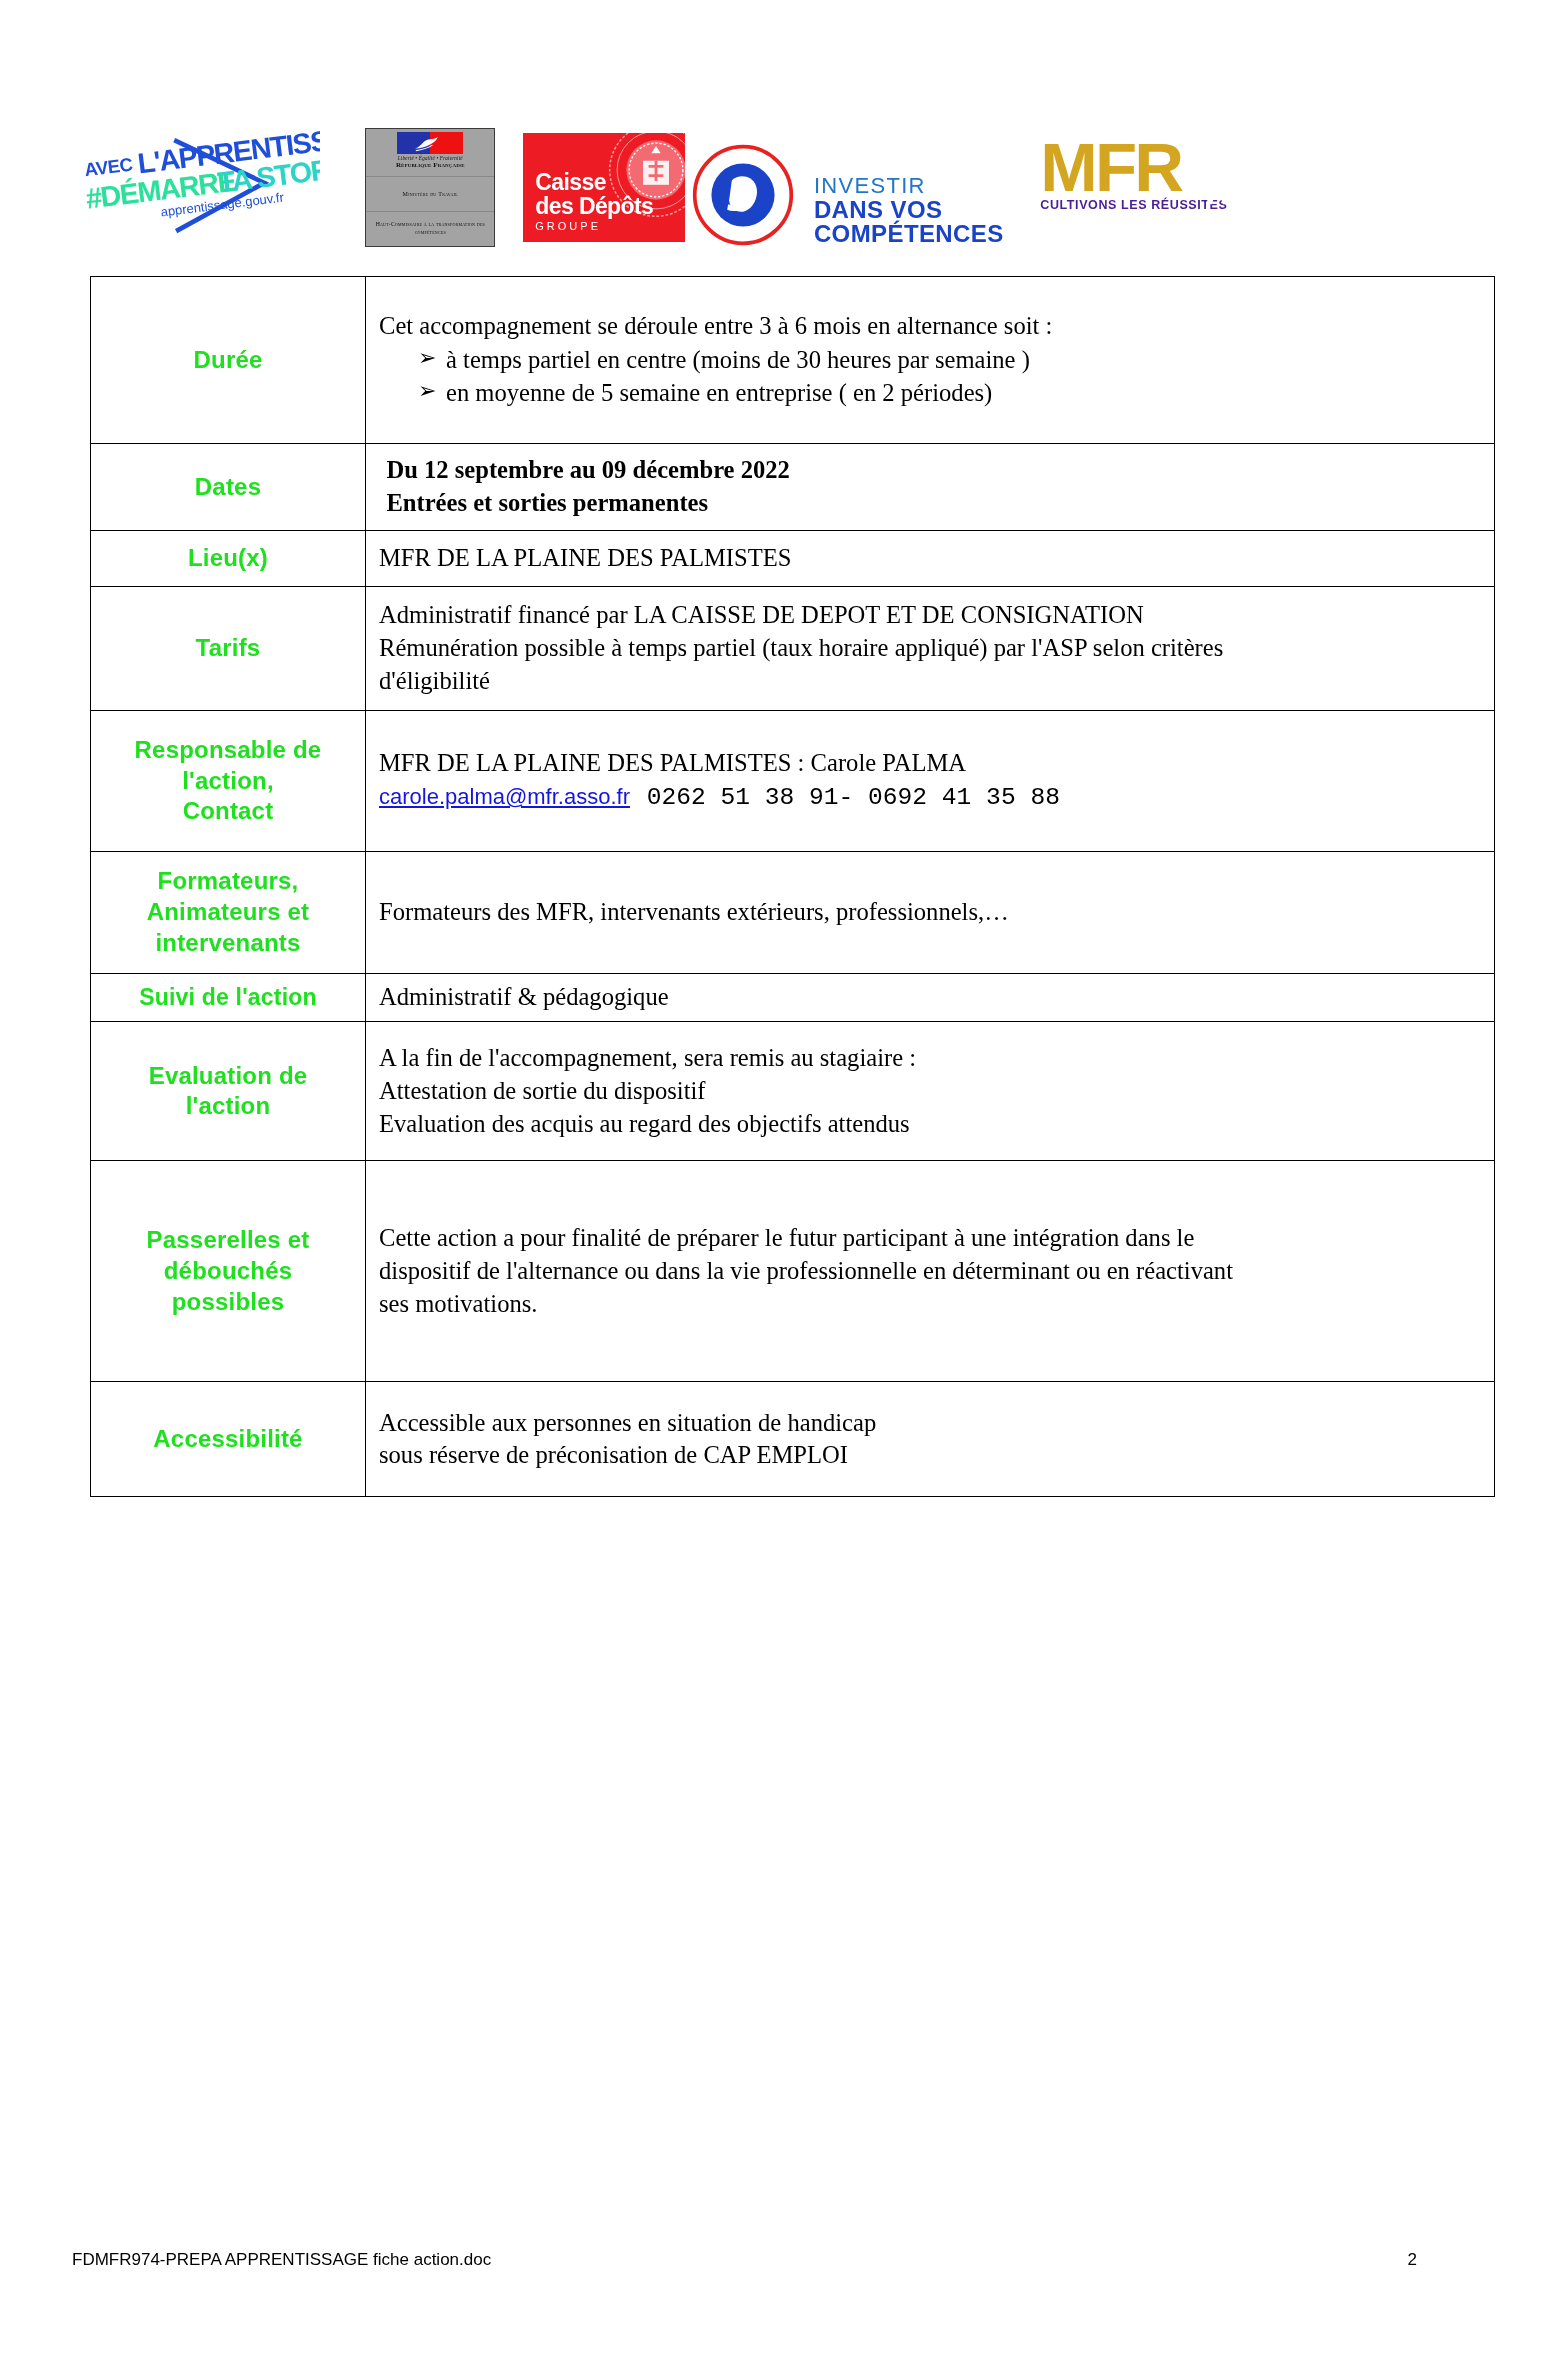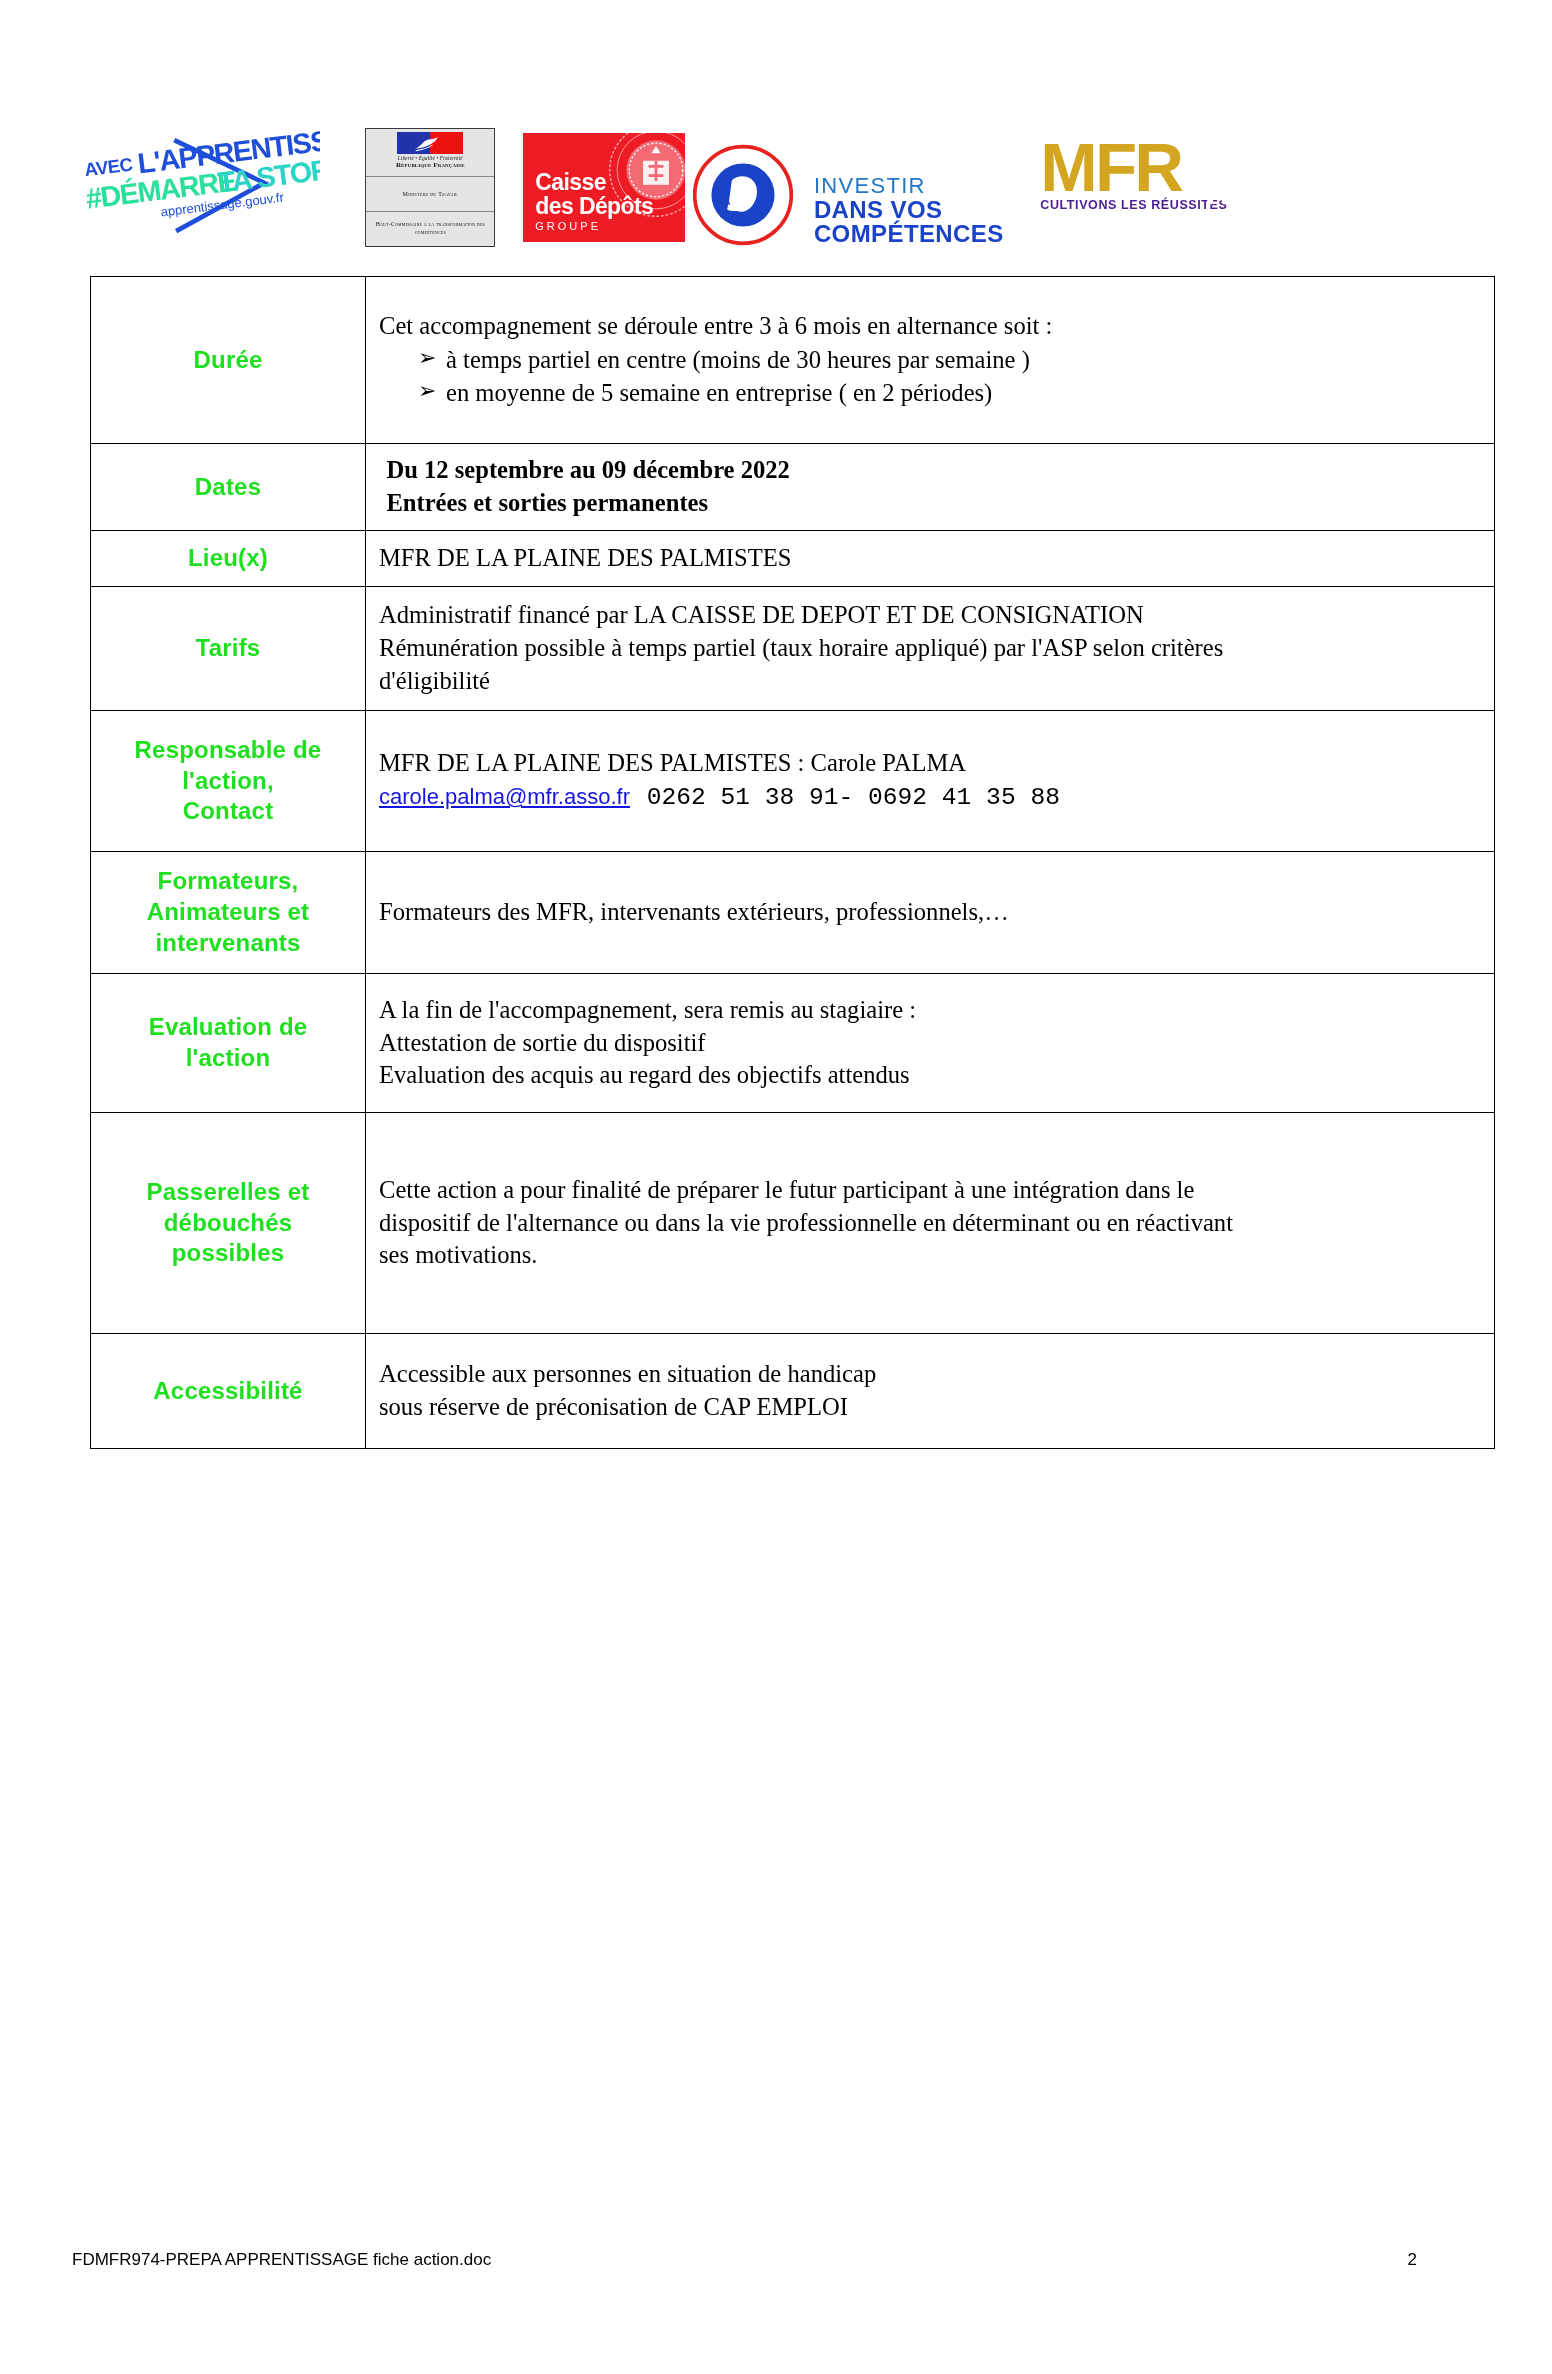--- a/index.html
+++ b/index.html
@@ -46,21 +46,21 @@
   }
   .logo-apprentissage svg { display:block; }
 
   
   .logo-rf {
     flex: 0 0 130px;
     width: 130px;
     height: 119px;
     border: 1.4px solid #3a3a3a;
     margin-left: 45px;
-    background: #e5e5e5;
+    background: #a3a3a3;
     display: flex;
     flex-direction: column;
     font-family: "Liberation Serif", serif;
   }
   .rf-top {
     height: 48px;
     border-bottom: 1.1px solid #888;
     display: flex;
     flex-direction: column;
     align-items: center;
@@ -488,20 +488,30 @@
 Animateurs et
 intervenants</div>
         </td>
         <td>
           <div class="val">
             <p>Formateurs des MFR, intervenants extérieurs, professionnels,…</p>
           </div>
         </td>
       </tr>
 
+      <tr class="r-suivi">
+        <td>
+          <div class="lbl small" style="white-space:pre-line">Suivi de l'action</div>
+        </td>
+        <td>
+          <div class="val">
+            <p>Administratif &amp; pédagogique</p>
+          </div>
+        </td>
+      </tr>
 
       <tr class="r-eval">
         <td>
           <div class="lbl" style="white-space:pre-line">Evaluation de
 l'action</div>
         </td>
         <td>
           <div class="val">
             <p>A la fin de l'accompagnement, sera remis au stagiaire :</p>
             <p>Attestation de sortie du dispositif</p>

